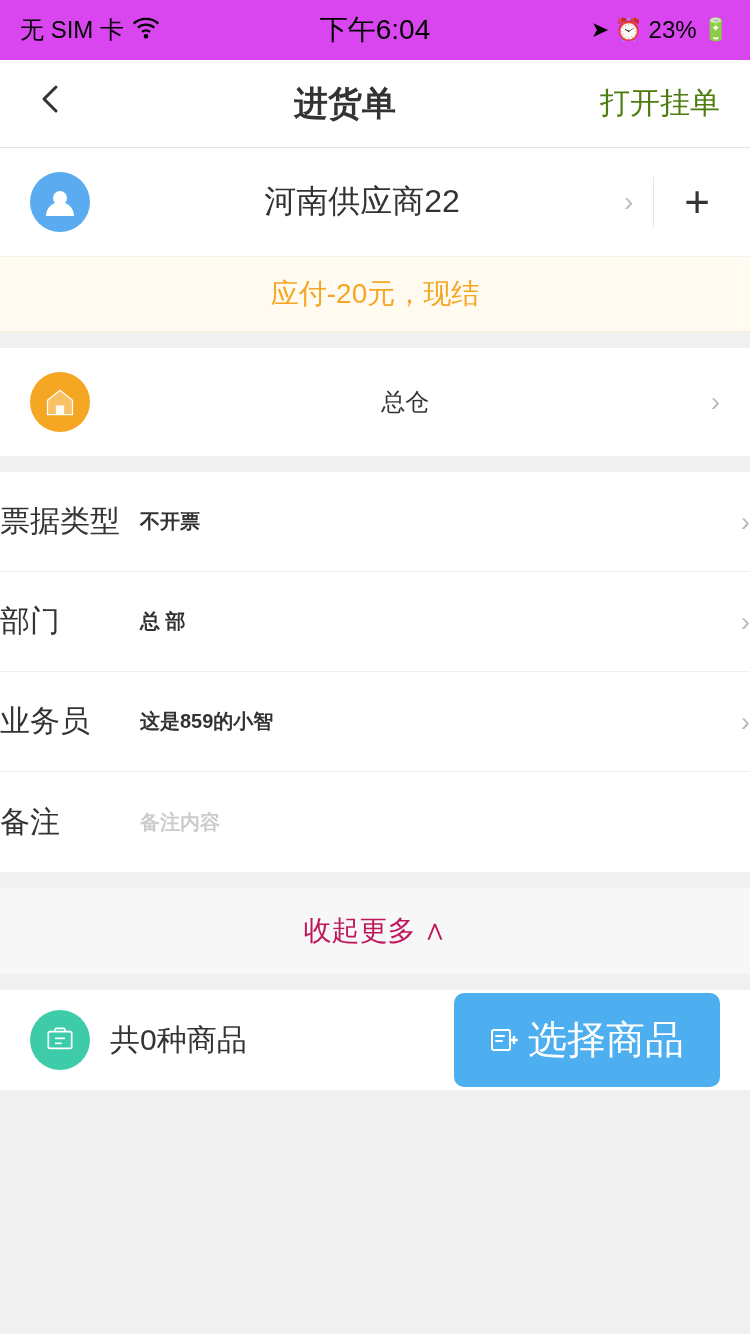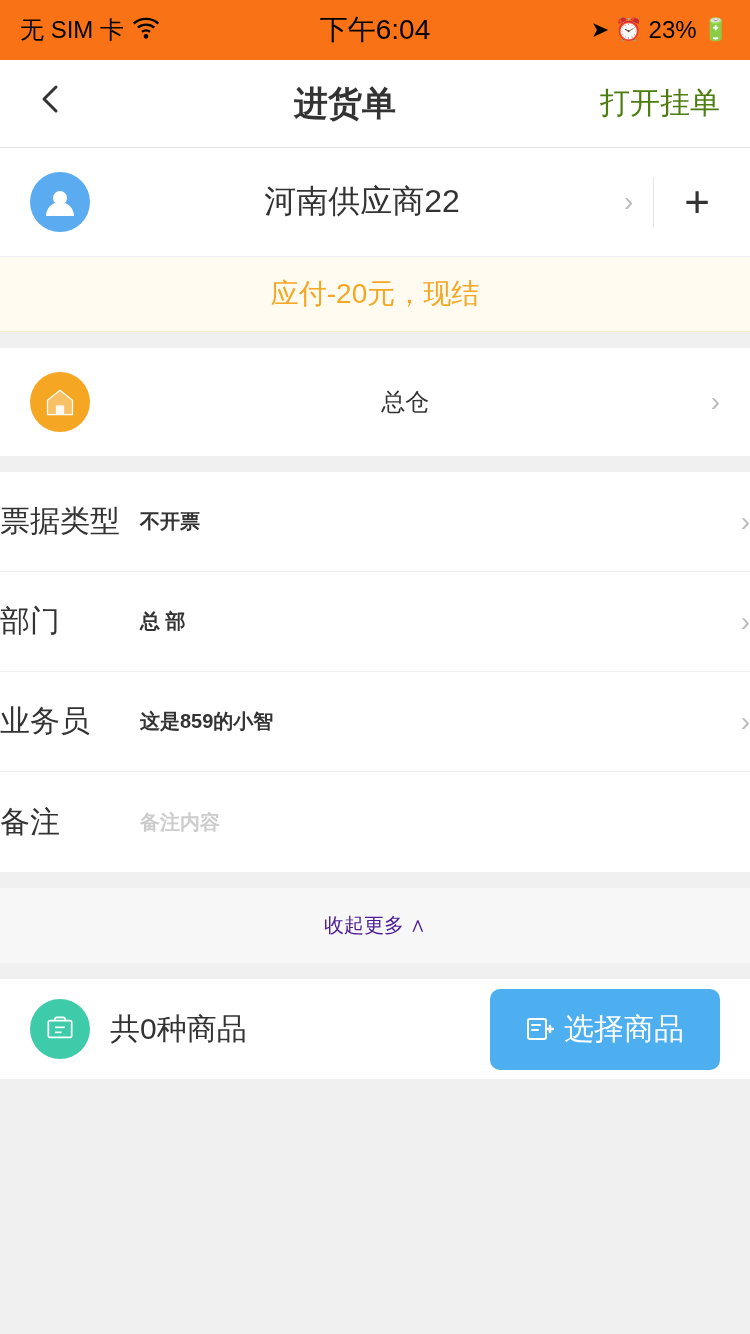--- a/index.html
+++ b/index.html
@@ -9,21 +9,21 @@
       min-height: 1334px;
       font-family: -apple-system, "PingFang SC", "Helvetica Neue", sans-serif;
       background: #f0f0f0;
       font-size: 30px;
     }
 
     
     .status-bar {
       width: 750px;
       height: 60px;
-      background: #f97316;
+      background: #d946ef;
       display: flex;
       align-items: center;
       justify-content: space-between;
       padding: 0 20px;
       font-size: 24px;
       color: #000;
     }
     .status-left {
       display: flex;
       align-items: center;
@@ -191,22 +191,22 @@
       color: #ccc;
     }
 
     
     .collapse-row {
       background: #f7f7f7;
       display: flex;
       align-items: flex-end;
       justify-content: center;
       padding: 24px;
-      font-size: 20px;
-      color: #4c1d95;
+      font-size: 28px;
+      color: #be185d;
       cursor: pointer;
       gap: 8px;
       margin-bottom: 16px;
     }
 
     
     .bottom-bar {
       background: #fff;
       display: flex;
       align-items: center;
@@ -225,21 +225,21 @@
       flex-shrink: 0;
     }
     .product-count {
       flex: 1;
       font-size: 30px;
       color: #333;
     }
     .select-btn {
       background: #4daef0;
       color: #fff;
-      font-size: 30px;
+      font-size: 39px;
       padding: 20px 36px;
       border-radius: 10px;
       border: none;
       cursor: pointer;
       display: flex;
       align-items: center;
       gap: 10px;
       white-space: nowrap;
     }
 

